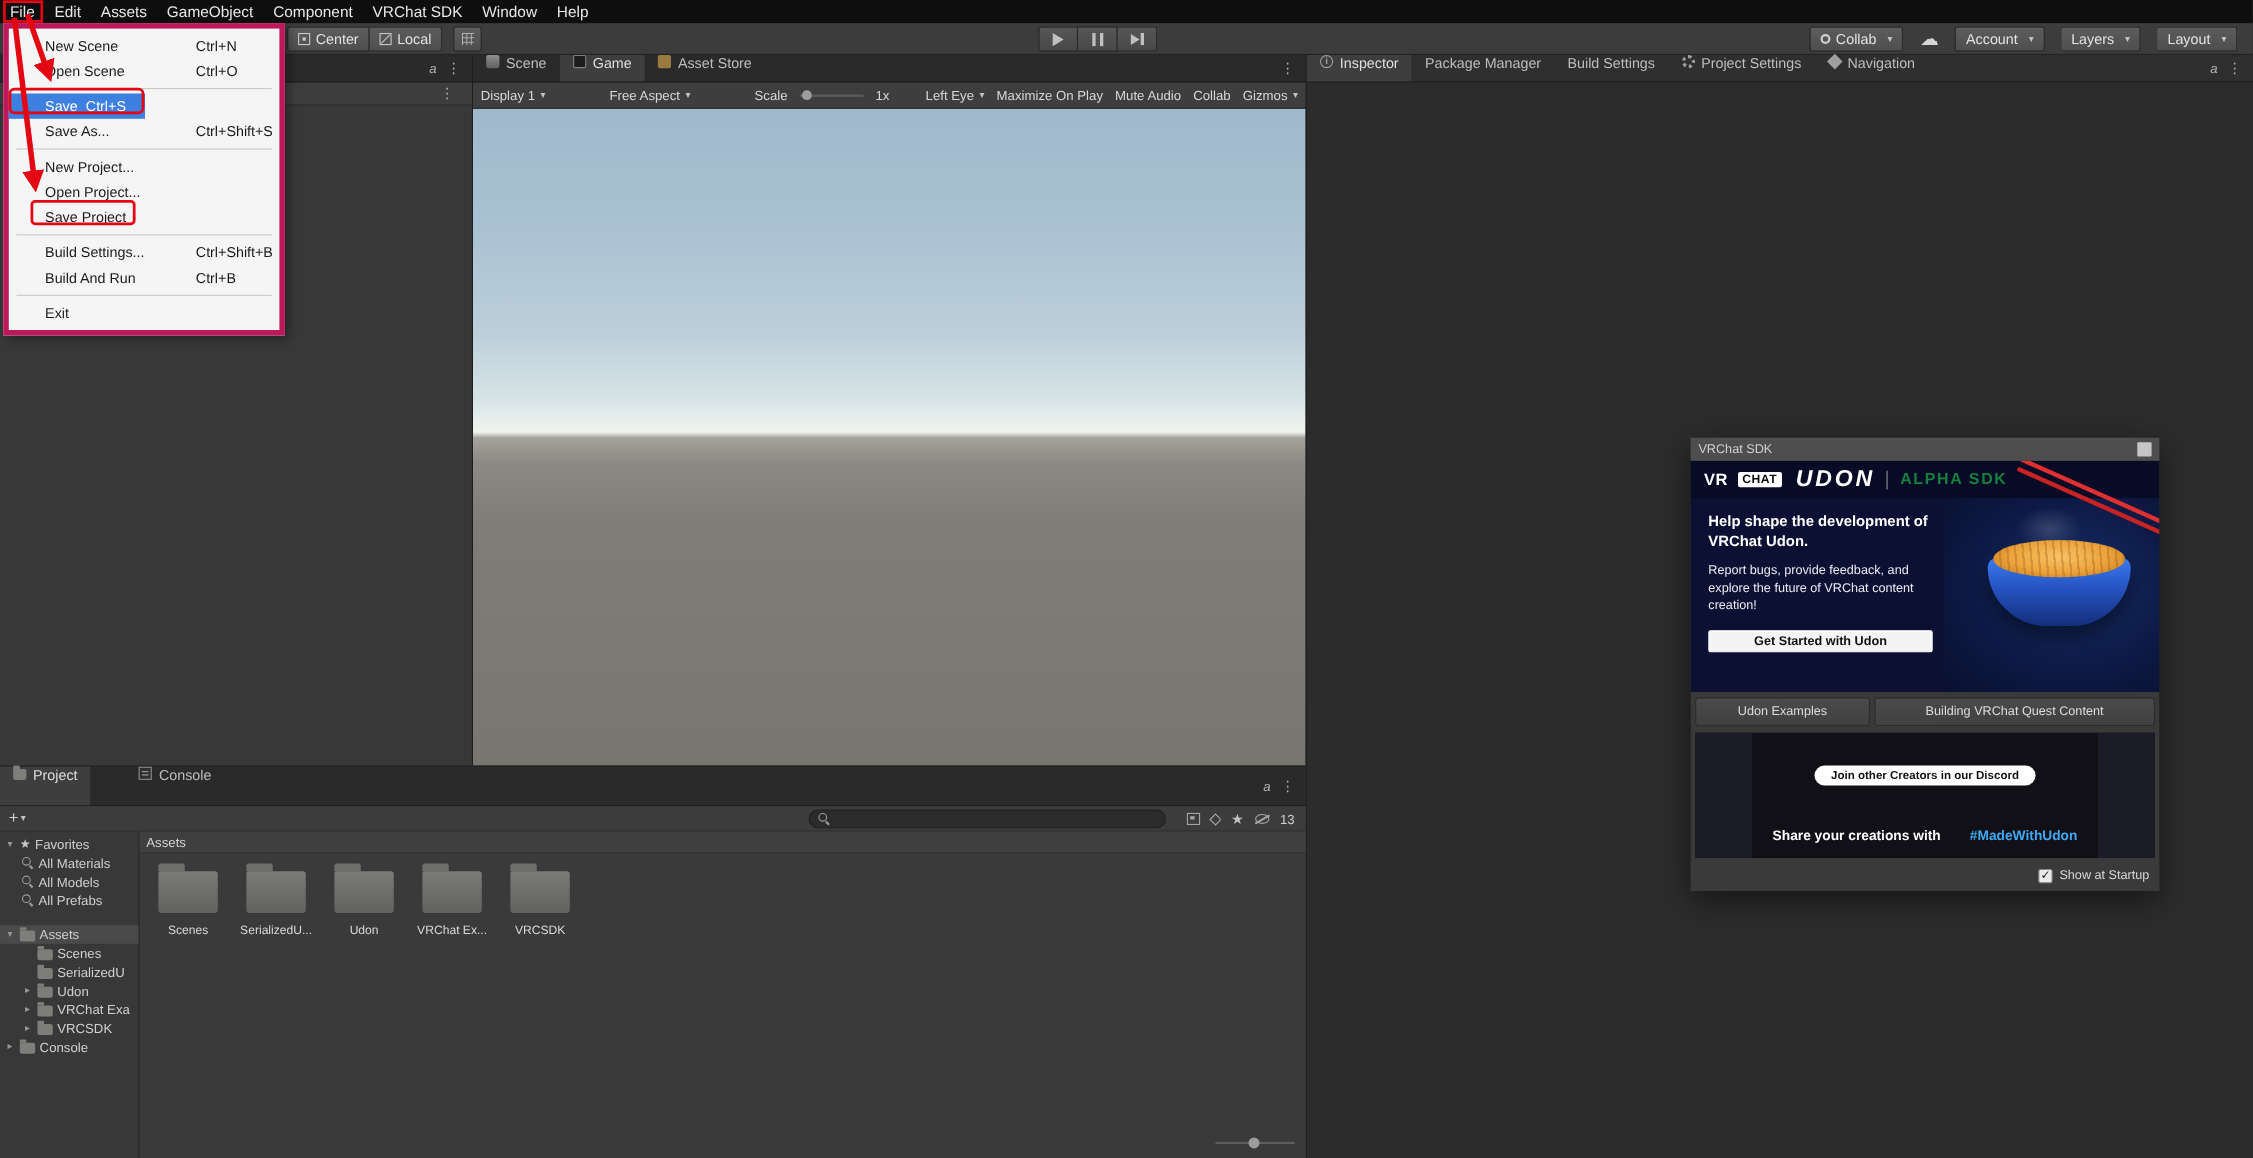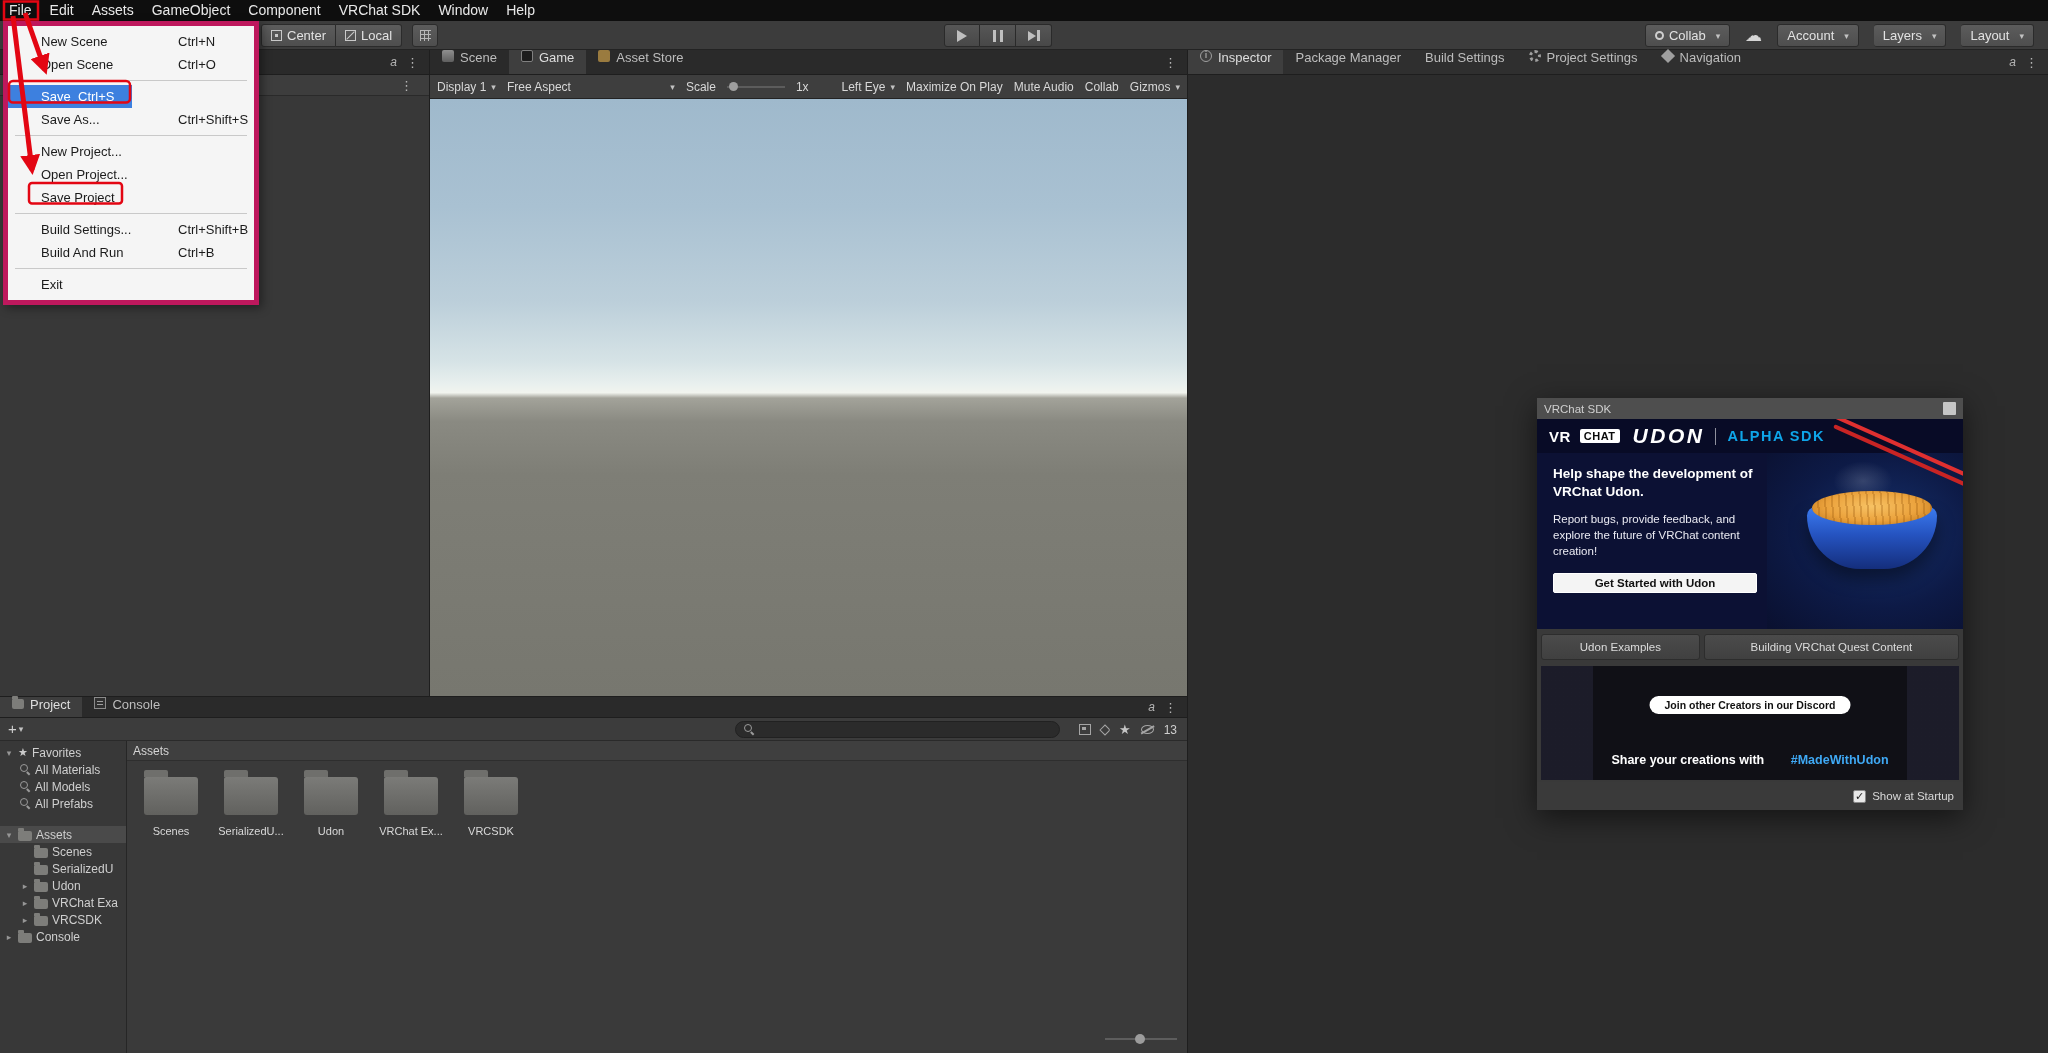--- a/index.html
+++ b/index.html
@@ -92,40 +92,40 @@
   #hierarchy { position: absolute; left: 0; top: 50px; width: 430px; height: 646px; background: #383838; border-right: 1px solid #1e1e1e; }
   #hierarchy .row2 { height: 21px; background: #3d3d3d; border-bottom: 1px solid #2a2a2a; display: flex; justify-content: flex-end; align-items: center; padding-right: 16px; }
 
   
   #center { position: absolute; left: 430px; top: 50px; width: 757px; height: 646px; background: #383838; display: flex; flex-direction: column; }
   #game-toolbar {
     height: 24px; background: #3e3e3e; border-bottom: 1px solid #232323;
     display: flex; align-items: center; font-size: 12px; color: #d8d8d8; padding: 0 7px; gap: 11px; white-space: nowrap;
   }
   .gt-dd { display: flex; align-items: center; }
-  .gt-aspect { width: 168px; display: flex; justify-content: space-between; align-items: center; }
+  .gt-aspect { width: 168px; display: flex; justify-content: center; align-items: center; }
   .gt-slider { width: 58px; height: 12px; position: relative; }
   .gt-slider .track { position: absolute; left: 0; right: 0; top: 5px; height: 2px; background: #5c5c5c; }
   .gt-slider .knob { position: absolute; left: 2px; top: 1px; width: 9px; height: 9px; border-radius: 50%; background: #9e9e9e; }
   .push-right { margin-left: auto; }
   #game-view {
     flex: 1;
     background: linear-gradient(180deg,
       #9fb9cc 0%, #a9c1d2 18%, #bccfda 34%, #d6e3e6 44%,
       #e9f0ee 47.8%, #f1f4ee 49.2%, #a3a39a 50.1%, #8a8a82 54%,
       #7e7e76 63%, #77776f 100%);
   }
 
   
   #right { position: absolute; left: 1187px; top: 50px; width: 861px; height: 1003px; background: #2c2c2c; border-left: 1px solid #1e1e1e; }
   #right .tabbar { background: #2f2f2f; }
 
   
   #project { position: absolute; left: 0; top: 696px; width: 1187px; height: 357px; background: #383838; border-top: 1px solid #1e1e1e; display: flex; flex-direction: column; }
-  #project .tabbar { height: 21px; }
+  #project .tabbar { height: 36px; gap: 32px; }
   .ptoolbar { height: 23px; background: #3c3c3c; border-bottom: 1px solid #2a2a2a; position: relative; display: flex; align-items: center; }
   .add-btn { position: absolute; left: 8px; top: 2px; font-size: 15px; color: #cfcfcf; display: flex; align-items: center; }
   .add-btn .caret { margin-left: 2px; }
   .psearch {
     position: absolute; left: 735px; top: 3px; width: 325px; height: 17px;
     background: #2b2b2b; border: 1px solid #212121; border-radius: 9px;
     display: flex; align-items: center; padding: 0 8px; gap: 6px;
   }
   .psearch input { background: transparent; border: none; outline: none; color: #ddd; font-size: 12px; width: 100%; }
   .mag { width: 11px; height: 11px; position: relative; flex: 0 0 auto; }
@@ -181,21 +181,21 @@
     display: flex; flex-direction: column; z-index: 20;
   }
   .vrc-title { height: 21px; background: #4e4e4e; display: flex; align-items: center; padding: 0 7px; color: #cfcfcf; font-size: 11.5px; flex: 0 0 auto; }
   .vrc-close { margin-left: auto; width: 13px; height: 13px; background: #c6c6c6; border-radius: 1px; }
   .vrc-banner { height: 210px; background: #0c1134; position: relative; overflow: hidden; flex: 0 0 auto; }
   .vrc-logos { height: 34px; background: #080b26; display: flex; align-items: center; padding: 0 12px; gap: 9px; }
   .logo-vr { color: #fff; font-weight: 900; font-size: 15px; letter-spacing: .5px; }
   .logo-chat { background: #fff; color: #0a0a0a; font-weight: 900; font-size: 11px; padding: 1px 4px; border-radius: 2px; letter-spacing: .5px; }
   .logo-udon { color: #fff; font-weight: 900; font-size: 21px; letter-spacing: 2.5px; font-style: italic; margin-left: 4px; }
   .logo-div { width: 1px; height: 17px; background: rgba(255,255,255,.55); margin: 0 2px; }
-  .logo-alpha { color: #0ea5e9; font-weight: 800; font-size: 14.5px; letter-spacing: 1.5px; }
+  .logo-alpha { color: #15803d; font-weight: 800; font-size: 14.5px; letter-spacing: 1.5px; }
   .vrc-imgarea { position: absolute; right: 0; top: 34px; bottom: 0; width: 196px;
     background: radial-gradient(ellipse at 60% 45%, #16306b 0%, #0d1a46 55%, #0a102f 100%); }
   .steam { position: absolute; right: 70px; top: 8px; width: 60px; height: 40px; border-radius: 50%;
     background: radial-gradient(ellipse, rgba(255,255,255,.16), transparent 70%); }
   .bowl { position: absolute; right: 26px; top: 88px; width: 130px; height: 62px;
     background: linear-gradient(180deg,#3b7bf0 0%, #2553c0 45%, #142e7c 100%);
     border-radius: 10px 10px 64px 64px; box-shadow: 0 10px 18px rgba(0,0,0,.45); }
   .noodles { position: absolute; top: -16px; left: 5px; width: 120px; height: 34px; border-radius: 50%;
     background:
       repeating-linear-gradient(85deg, rgba(150,85,10,.30) 0 2px, transparent 2px 7px),

